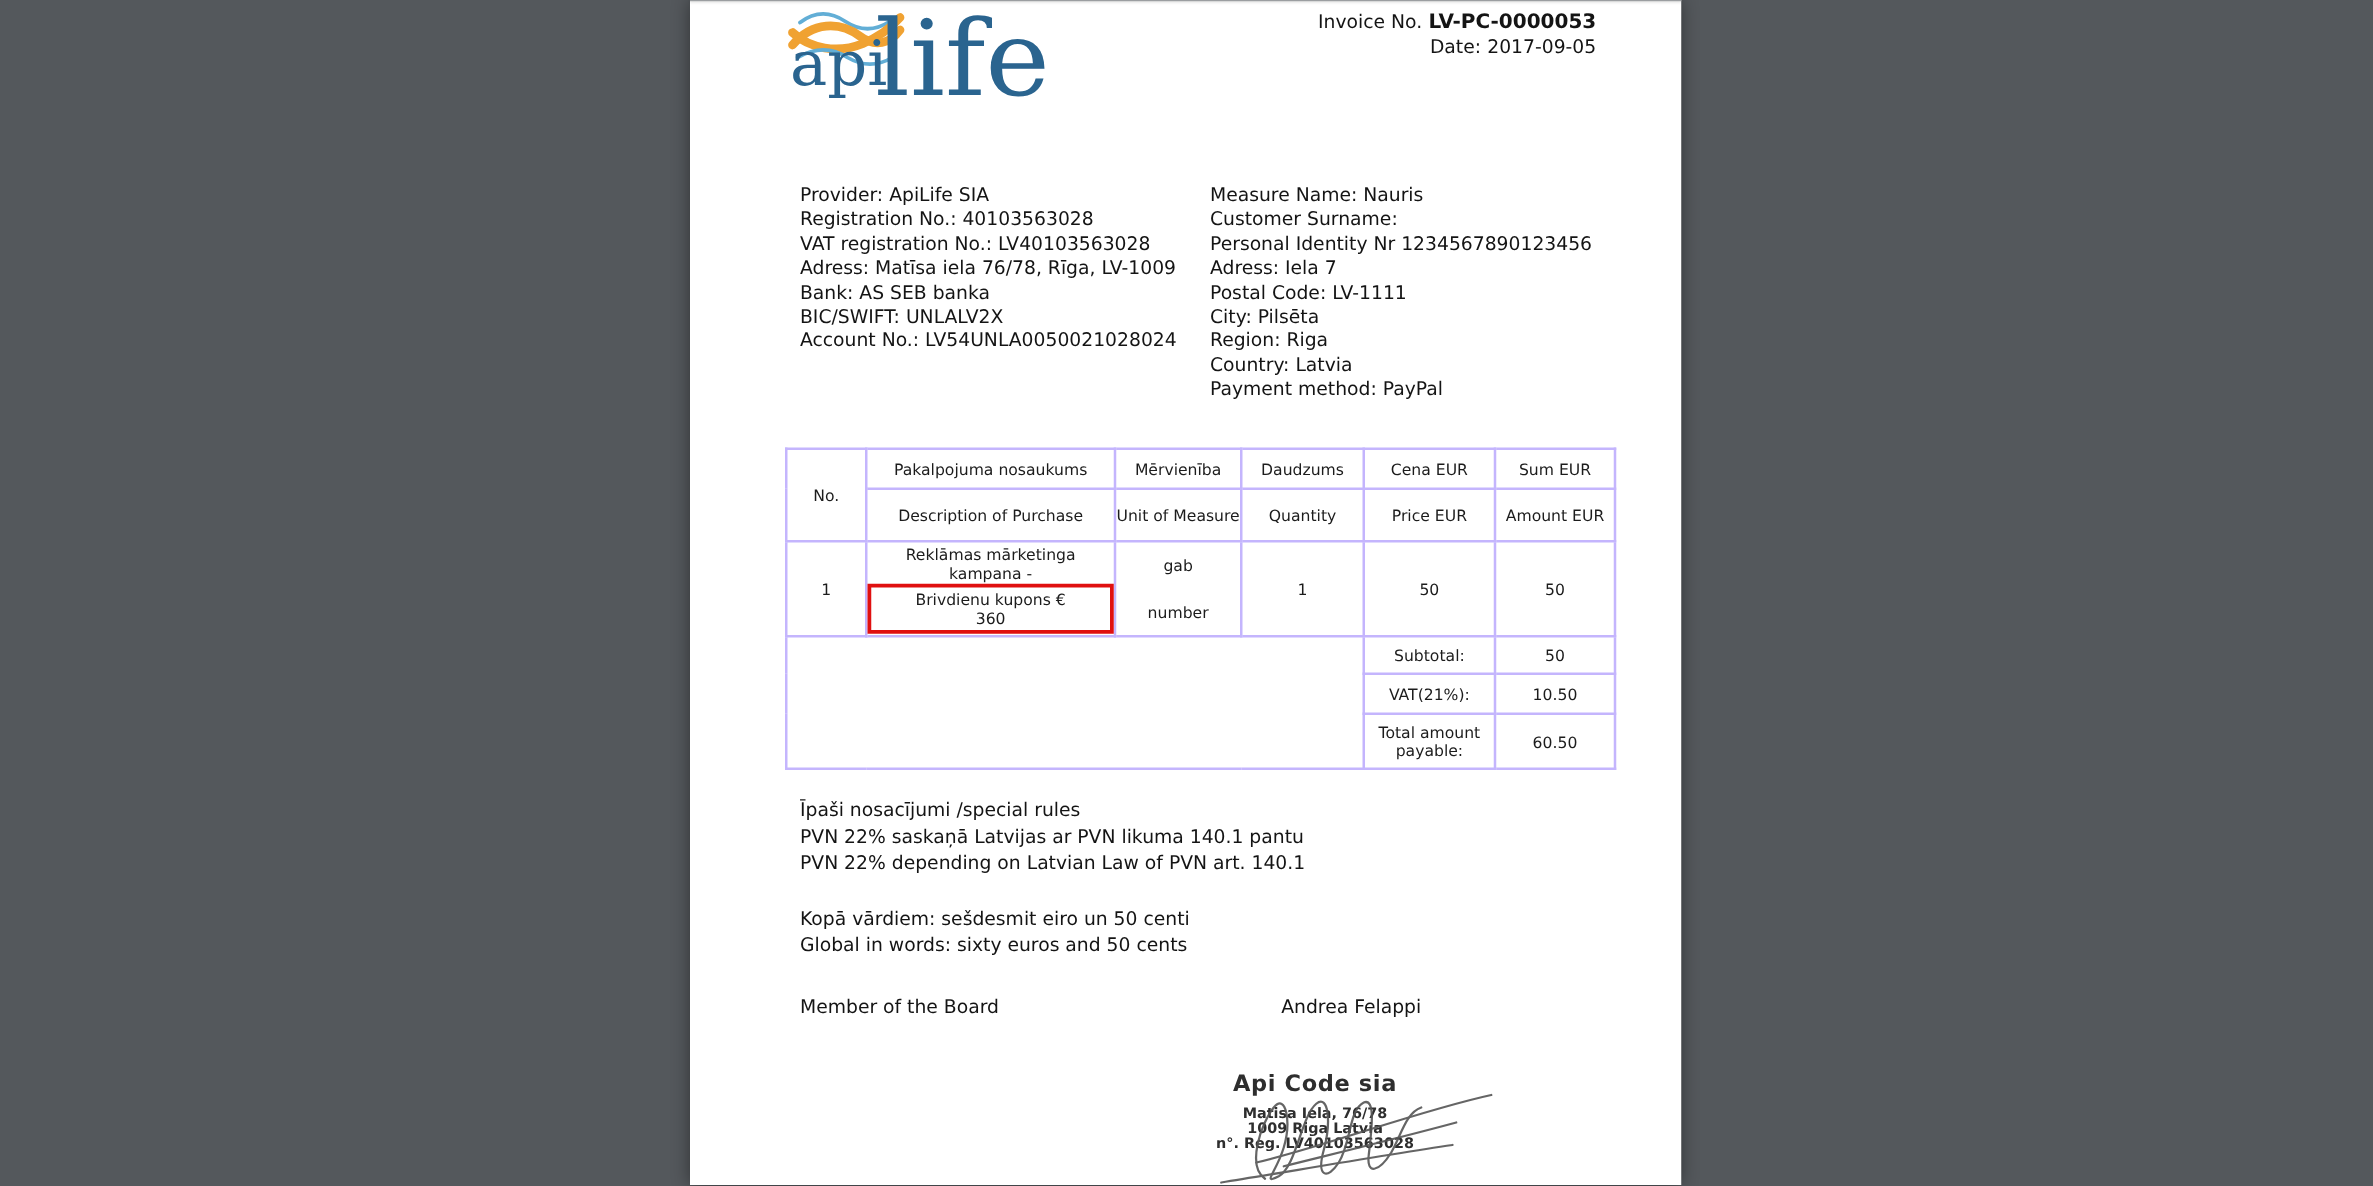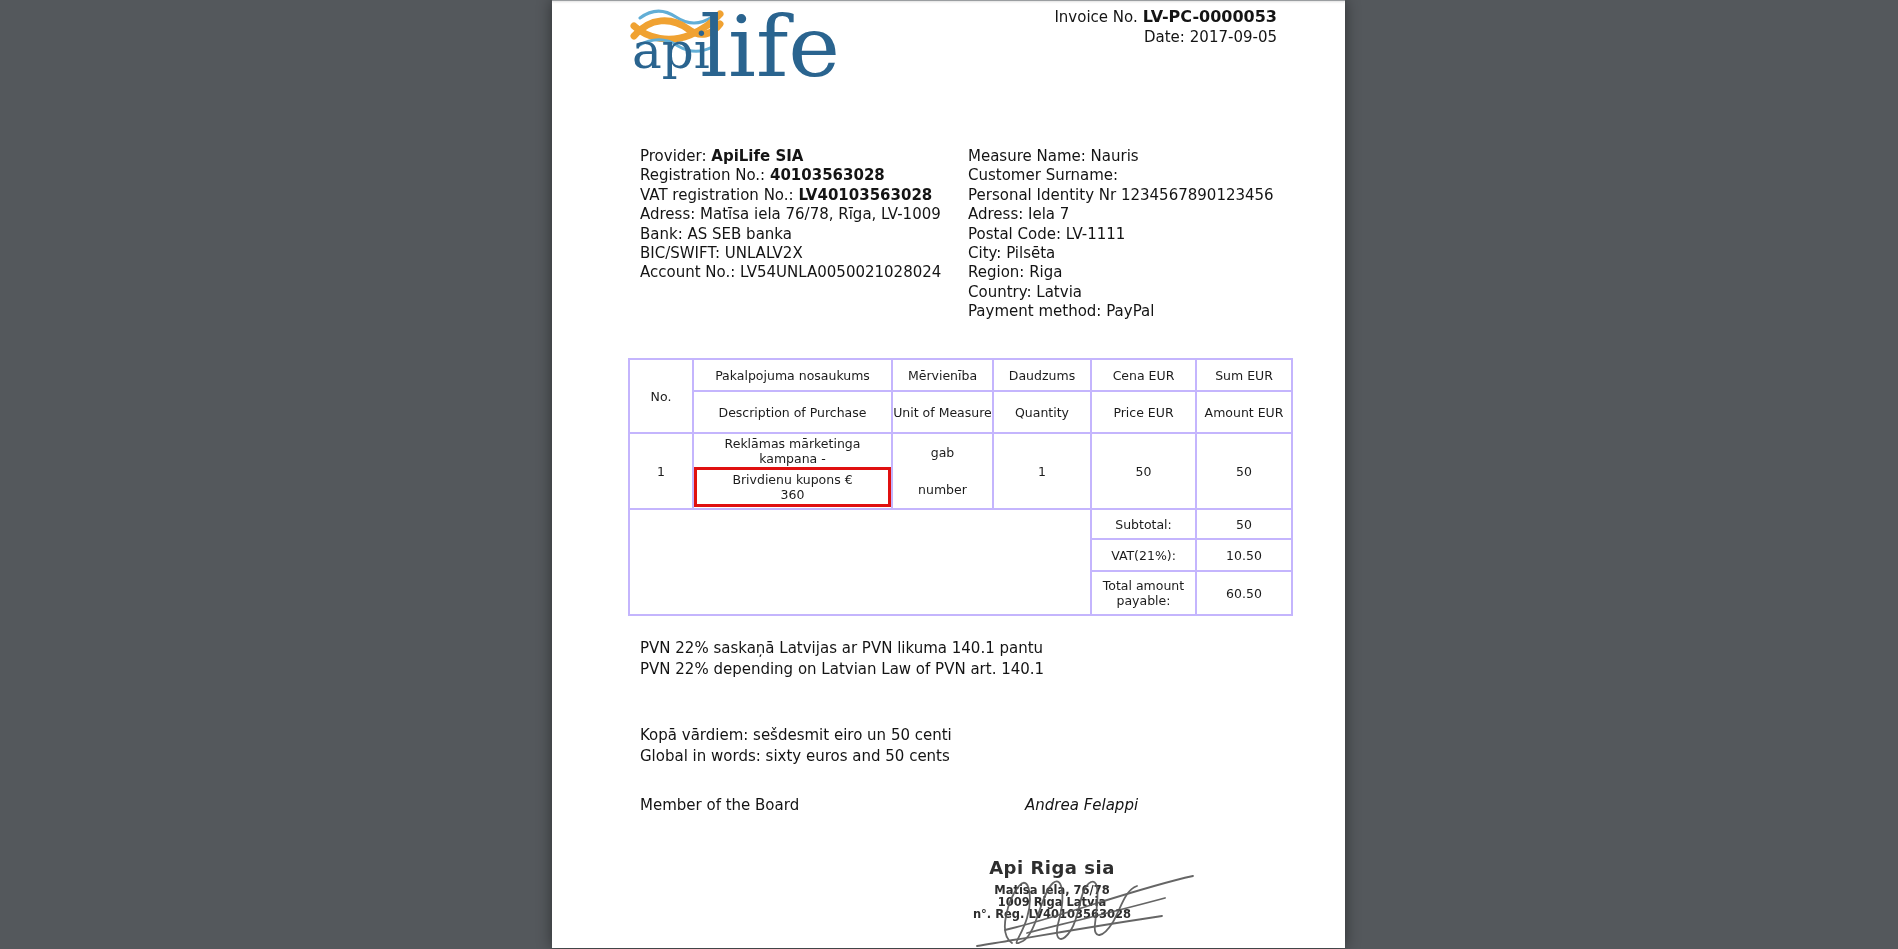--- a/index.html
+++ b/index.html
@@ -25,42 +25,42 @@
   
   .inv-header{position:absolute;top:7px;right:68px;text-align:right;
     font-size:15px;line-height:20px;white-space:nowrap;}
   .inv-header .lbl{margin-right:5px;}
   .inv-no-value{font-weight:bold;font-size:16px;}
 
   
   .party{position:absolute;top:147px;font-size:15px;line-height:19.4px;white-space:nowrap;}
   .provider{left:88px;}
   .customer{left:416px;}
-  .party .b{font-weight:bold;}
+  .party .b{font-weight:normal;}
 
   
   .itable{position:absolute;left:76px;top:358px;width:663px;
     border-collapse:collapse;table-layout:fixed;
     font-size:12.5px;color:#1c1c1c;}
   .itable td{border:2px solid #c4b5fd;text-align:center;vertical-align:middle;padding:0;}
   tr.h1{height:32px;} tr.h2{height:42px;} tr.item{height:76px;}
   tr.t1{height:30px;} tr.t2{height:32px;} tr.t3{height:44px;}
   .desc-cell{vertical-align:top;padding-top:7px;}
   .red-box{display:inline-block;border:3px solid #e01010;padding:2px 28px;margin-top:1px;}
   .unit-top{margin-bottom:22px;}
   .tot-label{text-align:right;padding-right:7px;}
 
   
   .notes{position:absolute;left:88px;font-size:15px;line-height:21px;white-space:nowrap;}
   .notes1{top:638px;}
   .notes2{top:725px;}
 
   
   .sig-role{position:absolute;left:88px;top:796px;font-size:15px;}
-  .sig-name{position:absolute;left:473px;top:796px;font-size:15px;font-style:italic;}
+  .sig-name{position:absolute;left:473px;top:796px;font-size:15px;}
 
   
   .stamp{position:absolute;left:400px;top:856px;width:200px;text-align:center;
     color:#2e2e2e;white-space:nowrap;}
   .stamp-name{font-size:18px;font-weight:bold;line-height:24px;margin-bottom:4px;letter-spacing:0.5px;}
   .stamp-small{font-size:11.5px;font-weight:bold;line-height:12px;}
 
   .sig-svg{position:absolute;left:415px;top:838px;}
 </style>
 </head>
@@ -159,34 +159,35 @@
       <td>10.50</td>
     </tr>
     <tr class="t3">
       <td class="tot-label">Total amount payable:</td>
       <td>60.50</td>
     </tr>
   </tbody>
     </table>
 
   <div class="notes notes1">
+    <div>Īpaši nosacījumi /special rules</div>
     <div>PVN 22% saskaņā Latvijas ar PVN likuma 140.1 pantu</div>
     <div>PVN 22% depending on Latvian Law of PVN art. 140.1</div>
   </div>
 
   <div class="notes notes2">
     <div>Kopā vārdiem: sešdesmit eiro un 50 centi</div>
     <div>Global in words: sixty euros and 50 cents</div>
   </div>
 
   <div class="sig-role">Member of the Board</div>
   <div class="sig-name">Andrea Felappi</div>
 
   <div class="stamp">
-    <div class="stamp-name">Api Riga sia</div>
+    <div class="stamp-name">Api Code sia</div>
     <div class="stamp-small">Matisa Iela, 76/78</div>
     <div class="stamp-small">1009 Riga Latvia</div>
     <div class="stamp-small">n°. Reg. LV40103563028</div>
   </div>
 
   <svg class="sig-svg" width="240" height="111" viewBox="0 0 240 111">
     <g fill="none" stroke="#555555" stroke-width="1.8" stroke-linecap="round" opacity="0.9">
       <path d="M 38,92 C 90,80 170,50 226,38"></path>
       <path d="M 10,108 C 60,100 140,86 195,78"></path>
       <path d="M 45,105 C 30,95 42,60 52,48 C 62,36 66,60 60,80 C 54,100 42,110 56,103 C 70,95 74,55 86,45 C 96,37 98,60 92,82 C 86,104 95,106 104,92 C 114,76 112,50 124,44 C 134,40 130,68 128,86 C 126,102 136,100 146,84 C 154,70 158,52 170,48"></path>

